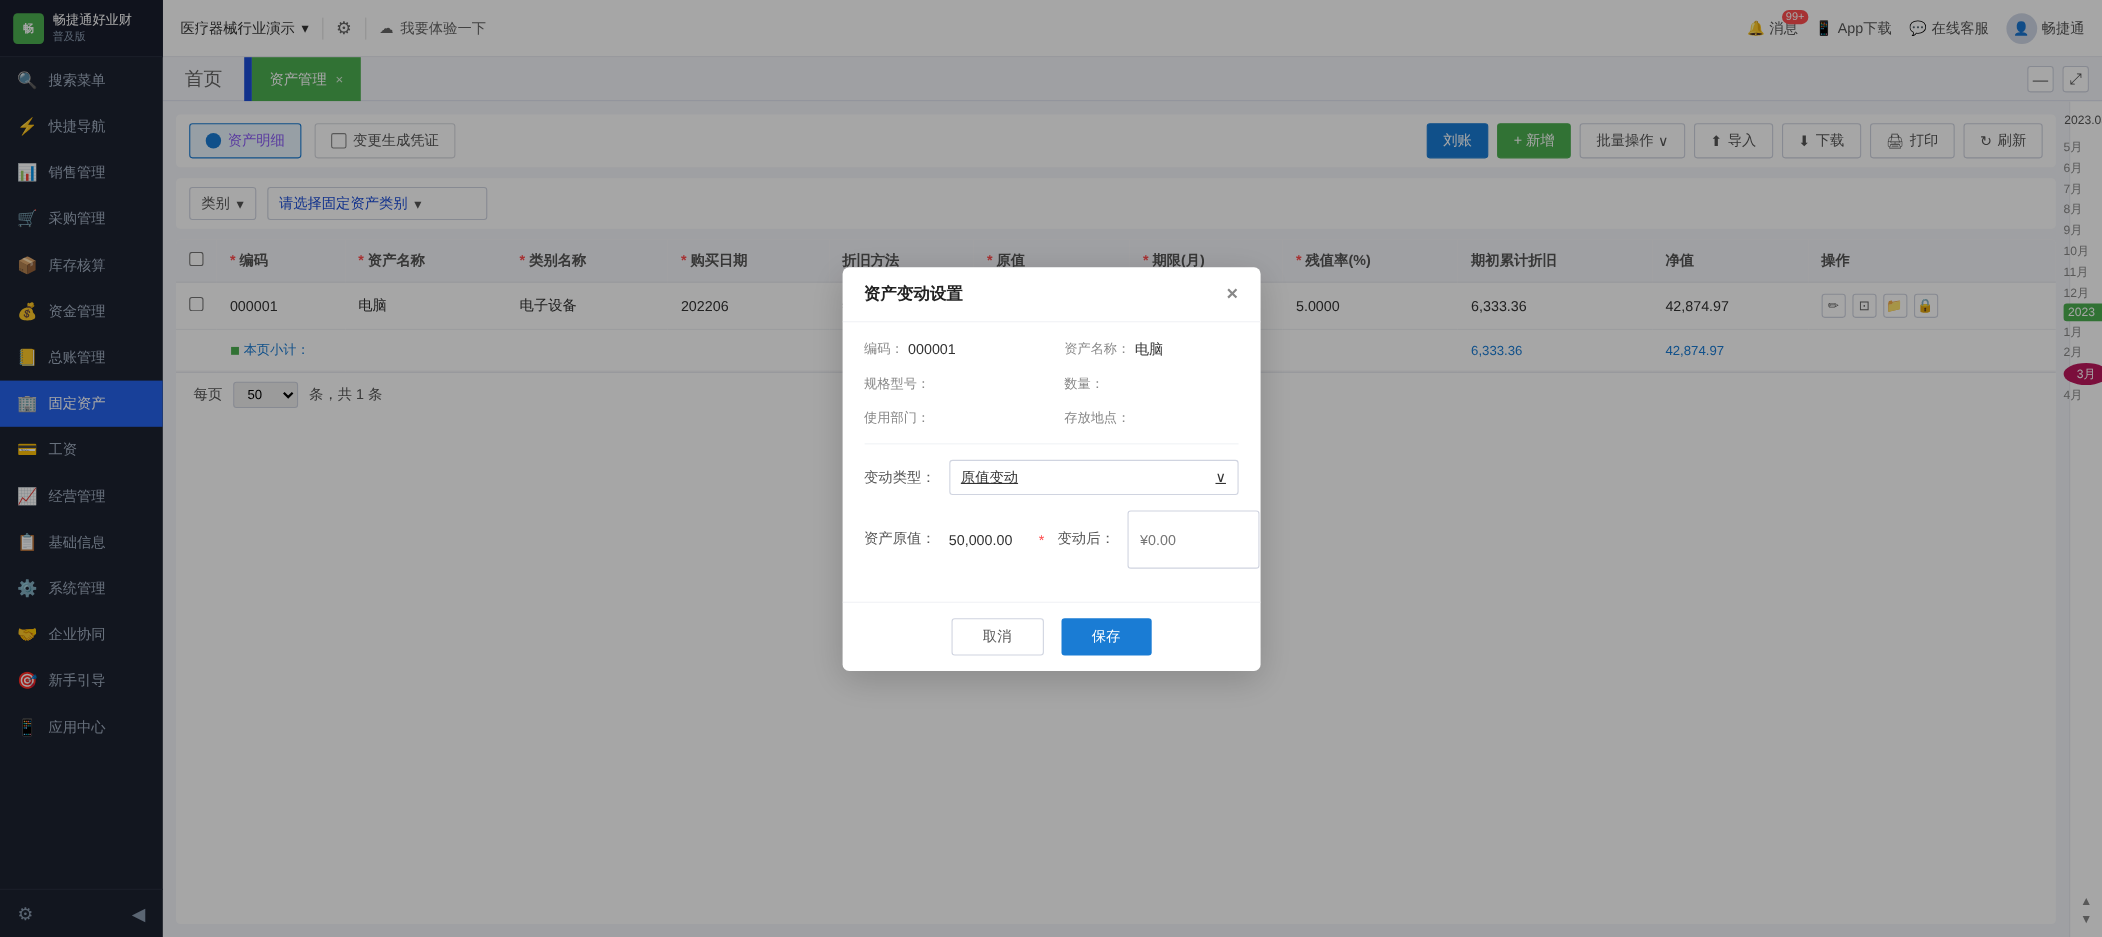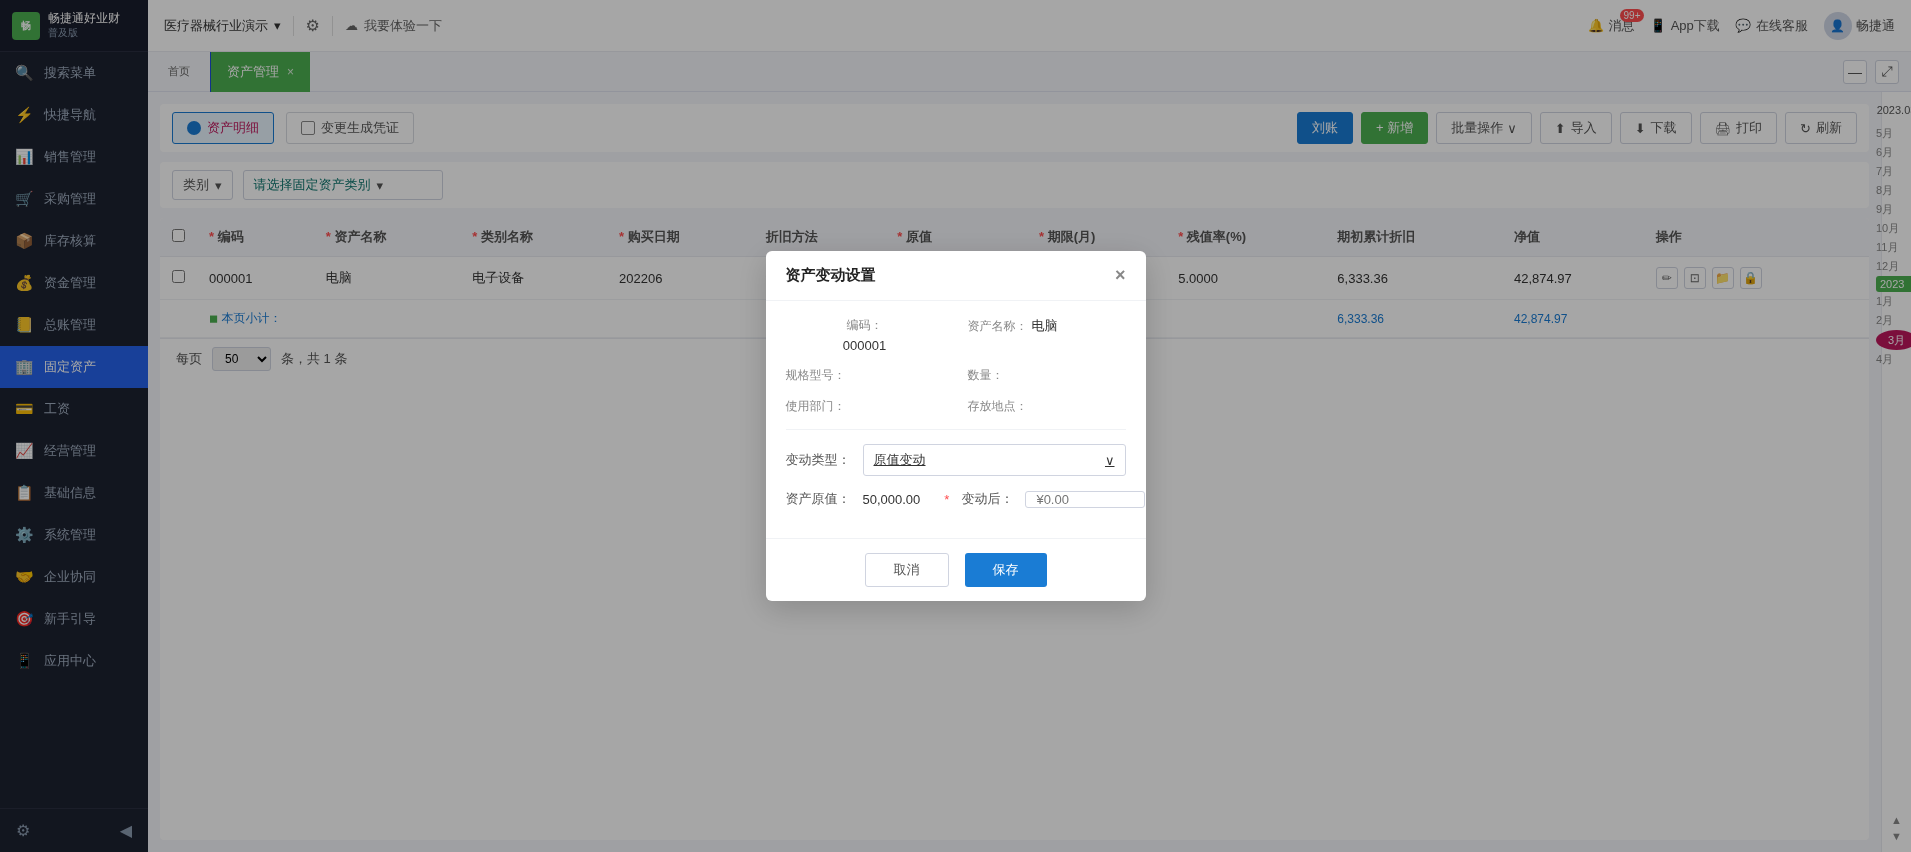--- a/index.html
+++ b/index.html
@@ -107,22 +107,22 @@
       background: #f5f6fa;
       display: flex;
       align-items: center;
       padding: 0 0 0 0;
       border-bottom: 1px solid #e0e4f0;
       flex-shrink: 0;
     }
     .tab-home {
       height: 40px; padding: 0 20px;
       display: flex; align-items: center;
-      color: #666; font-size: 11px; cursor: pointer;
-      border-right: 1px solid #1d4ed8;
+      color: #666; font-size: 17px; cursor: pointer;
+      border-right: 7px solid #1d4ed8;
     }
     .tab-active {
       height: 40px; padding: 0 16px;
       display: flex; align-items: center; gap: 8px;
       background: #4caf50; color: #fff; font-size: 13px; cursor: pointer;
     }
     .tab-close { font-size: 12px; cursor: pointer; opacity: 0.8; }
     .tab-close-right { margin-left: auto; display: flex; align-items: center; gap: 8px; padding-right: 12px; }
     .tab-ctrl-btn { width: 24px; height: 24px; border: 1px solid #d0d4e0; border-radius: 3px; background: #fff; display: flex; align-items: center; justify-content: center; cursor: pointer; font-size: 14px; color: #555; }
 
@@ -153,21 +153,21 @@
       align-items: center;
       gap: 12px;
       flex-shrink: 0;
     }
     .tab-btn {
       display: flex; align-items: center; gap: 6px;
       padding: 6px 14px; border-radius: 3px;
       font-size: 13px; cursor: pointer;
       border: 1px solid transparent;
     }
-    .tab-btn.selected { background: #e8f4fd; color: #be185d; border-color: #1a7cd4; }
+    .tab-btn.selected { background: #e8f4fd; color: #8b5cf6; border-color: #1a7cd4; }
     .tab-btn.normal { color: #555; border: 1px solid #d8dae0; }
     .tab-btn-icon { width: 14px; height: 14px; border-radius: 50%; background: #1a7cd4; display: inline-block; }
 
     .toolbar-right { margin-left: auto; display: flex; gap: 8px; }
     .action-btn {
       display: flex; align-items: center; gap: 5px;
       padding: 6px 14px; border-radius: 3px;
       font-size: 13px; cursor: pointer;
       border: 1px solid #d0d4e0;
       background: #fff; color: #555;
@@ -298,21 +298,21 @@
       flex: 1; border: 1px solid #d0d4e0; border-radius: 3px;
       padding: 6px 10px; font-size: 13px; color: #333;
       display: flex; align-items: center; justify-content: space-between;
       cursor: pointer;
       text-decoration: underline;
     }
     .dialog-input-row { display: flex; align-items: center; gap: 12px; margin-bottom: 14px; }
     .dialog-static { font-size: 13px; color: #333; }
     .dialog-input {
       flex: 1; border: 1px solid #d0d4e0; border-radius: 3px;
-      padding: 0 10px; font-size: 13px; color: #999;
+      padding: 18px 10px; font-size: 13px; color: #999;
       background: #fff; outline: none;
     }
     .dialog-footer {
       padding: 14px 20px;
       display: flex; justify-content: center; gap: 16px;
       border-top: 1px solid #f0f2f5;
     }
     .btn-cancel {
       padding: 7px 28px; border-radius: 3px; border: 1px solid #d0d4e0;
       background: #fff; color: #555; font-size: 13px; cursor: pointer;
@@ -496,21 +496,21 @@
           </div>
         </div>
       </div>
 
       <div class="filter-bar">
         <div class="filter-select">
           <span>类别</span>
           <span>▾</span>
         </div>
         <div class="filter-select" style="min-width:200px;">
-          <span style="color:#0f766e;">请选择固定资产类别</span>
+          <span style="color:#1d4ed8;">请选择固定资产类别</span>
           <span>▾</span>
         </div>
       </div>
 
       <div class="asset-table-wrap">
         <table class="asset-table">
           <thead>
             <tr>
               <th class="checkbox-cell">
                 <input type="checkbox" style="">
@@ -606,21 +606,21 @@
 <div class="overlay">
   <div class="dialog">
     <div class="dialog-header">
       <span>资产变动设置</span>
       <span class="dialog-close">×</span>
     </div>
     <div class="dialog-body">
 
       <div class="dialog-row">
         <div class="dialog-field">
-          <div style="display:flex;gap:4px;align-items:center;flex-direction:column;">
+          <div style="display:flex;gap:4px;align-items:center;">
             <span class="dialog-label">编码：</span>
             <span class="dialog-value">000001</span>
           </div>
         </div>
         <div class="dialog-field">
           <div style="display:flex;gap:4px;align-items:center;">
             <span class="dialog-label">资产名称：</span>
             <span class="dialog-value">电脑</span>
           </div>
         </div>

